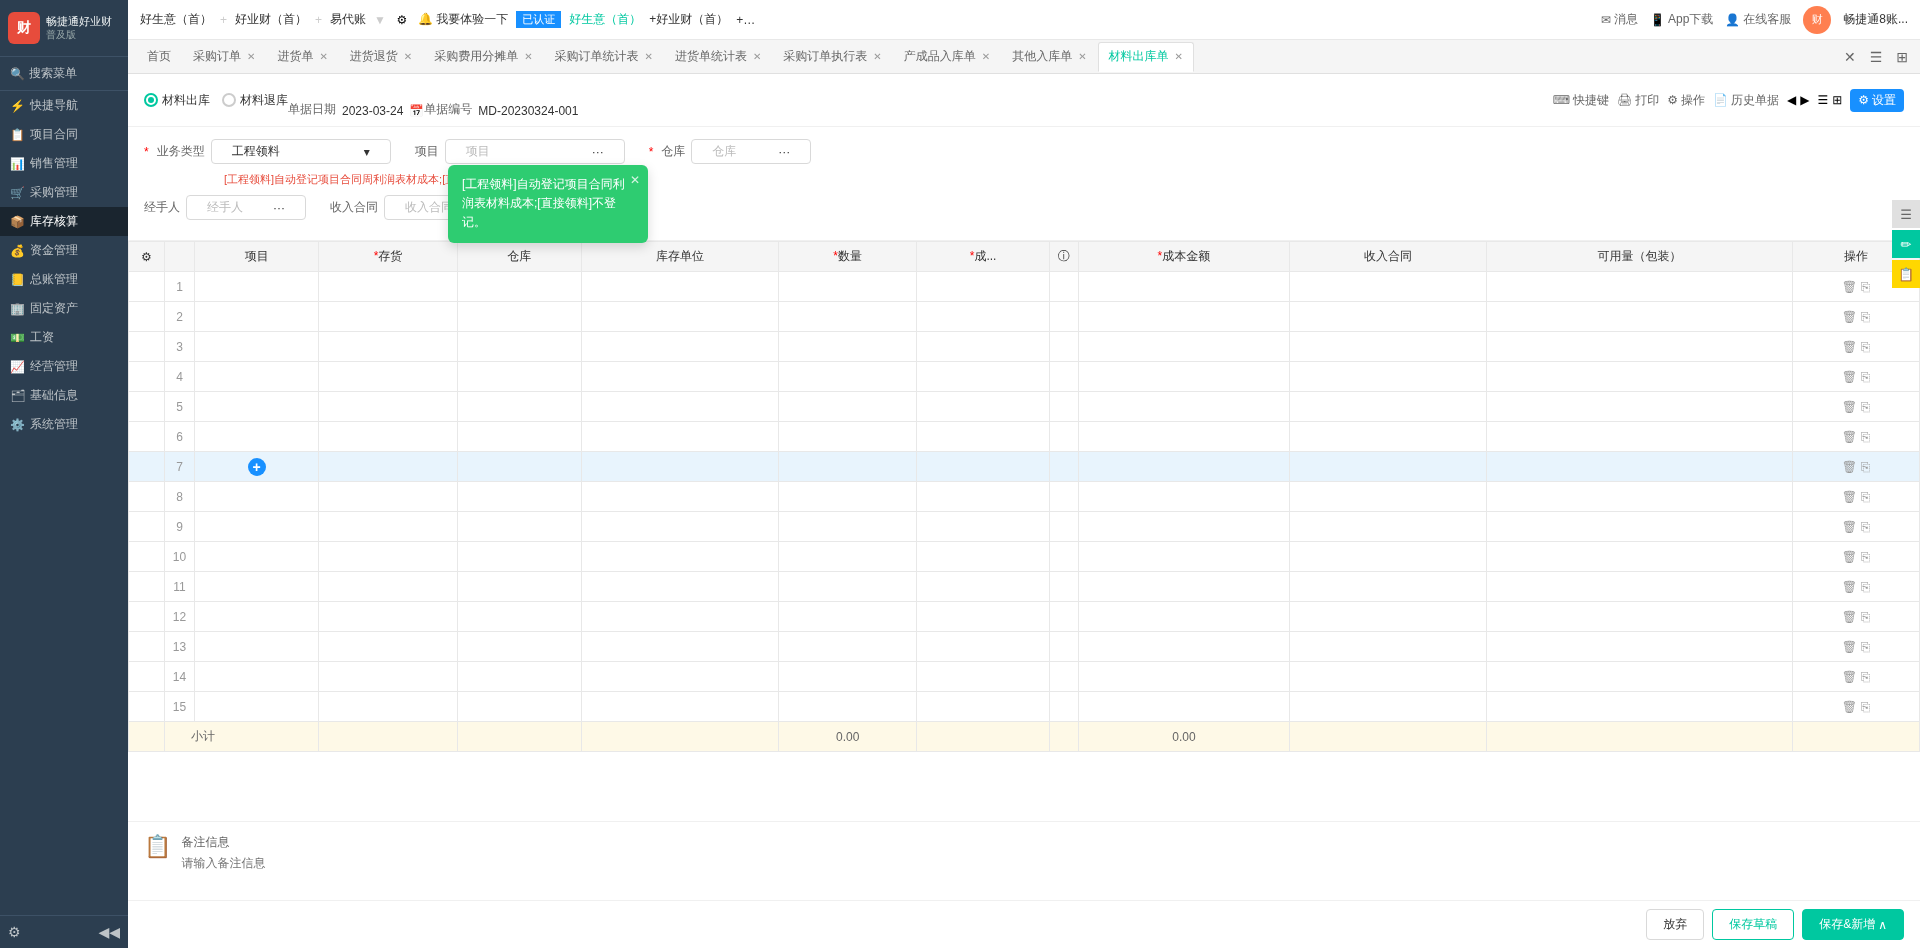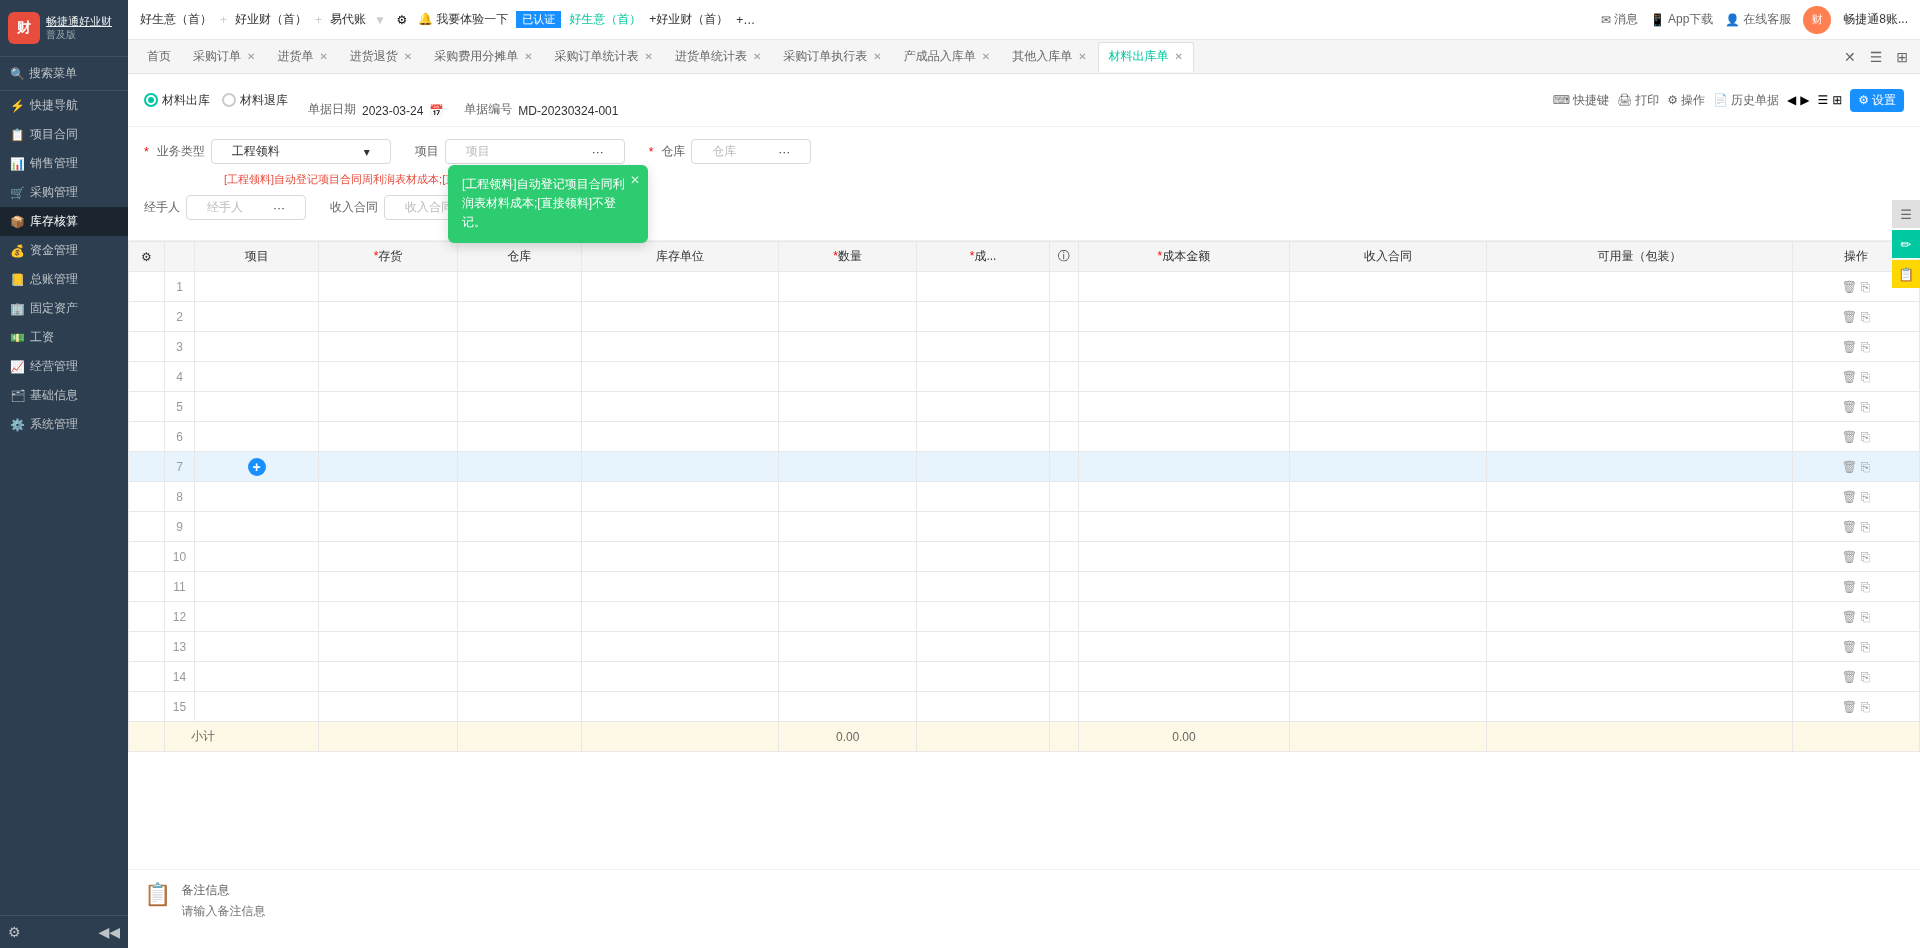--- a/index.html
+++ b/index.html
@@ -21,21 +21,21 @@
       gap: 6px;
       border-bottom: 1px solid #3d5166;
     }
     .sidebar-logo-icon {
       width: 32px; height: 32px;
       background: #e74c3c;
       border-radius: 6px;
       display: flex; align-items: center; justify-content: center;
       color: white; font-size: 14px; font-weight: bold;
     }
-    .sidebar-logo-text { color: #ecf0f1; font-size: 11px; line-height: 1.3; text-decoration: underline; }
+    .sidebar-logo-text { color: #ecf0f1; font-size: 11px; line-height: 1.3; }
     .sidebar-version { color: #95a5a6; font-size: 10px; }
     .sidebar-search {
       display: flex; align-items: center; gap: 4px;
       padding: 8px 10px;
       color: #bdc3c7; font-size: 12px;
       cursor: pointer;
       border-bottom: 1px solid #3d5166;
     }
     .sidebar-nav-section {
       padding: 6px 10px;
@@ -118,21 +118,20 @@
       display: flex;
       flex-direction: column;
     }
 
     
     .page-header {
       padding: 8px 16px;
       border-bottom: 1px solid #f0f0f0;
       display: flex;
       align-items: center;
-      gap: 20px;
       background: white;
     }
     .radio-group { display: flex; align-items: center; gap: 12px; }
     .radio-item { display: flex; align-items: center; gap: 4px; cursor: pointer; color: #333; }
     .radio-dot { width: 14px; height: 14px; border-radius: 50%; border: 2px solid #ccc; display: flex; align-items: center; justify-content: center; }
     .radio-dot.checked { border-color: #00c8a0; }
     .radio-dot.checked::after { content: ''; width: 6px; height: 6px; border-radius: 50%; background: #00c8a0; }
     .field-group { display: flex; align-items: flex-end; gap: 6px; margin-top: 19px; }
     .field-label { color: #666; }
     .field-value { color: #333; font-weight: 500; }
@@ -877,20 +876,28 @@
     <div class="page-footer">
       <div class="notes-section">
         <div style="color:#00c8a0;font-size:22px;">📋</div>
         <div style="flex:1;">
           <div class="notes-title">备注信息</div>
           <textarea class="notes-input" placeholder="请输入备注信息" style=""></textarea>
         </div>
       </div>
     </div>
 
+    <div class="bottom-actions">
+      <button class="btn btn-default">放弃</button>
+      <button class="btn btn-outline">保存草稿</button>
+      <button class="btn btn-primary">
+        <span>保存&amp;新增</span>
+        <span>∧</span>
+      </button>
+    </div>
   </div>
 </div>
 
 <div class="right-sidebar">
   <div class="right-sidebar-btn">☰</div>
   <div class="right-sidebar-btn green">✏</div>
   <div class="right-sidebar-btn yellow">📋</div>
 </div>
 
 </body></html>

